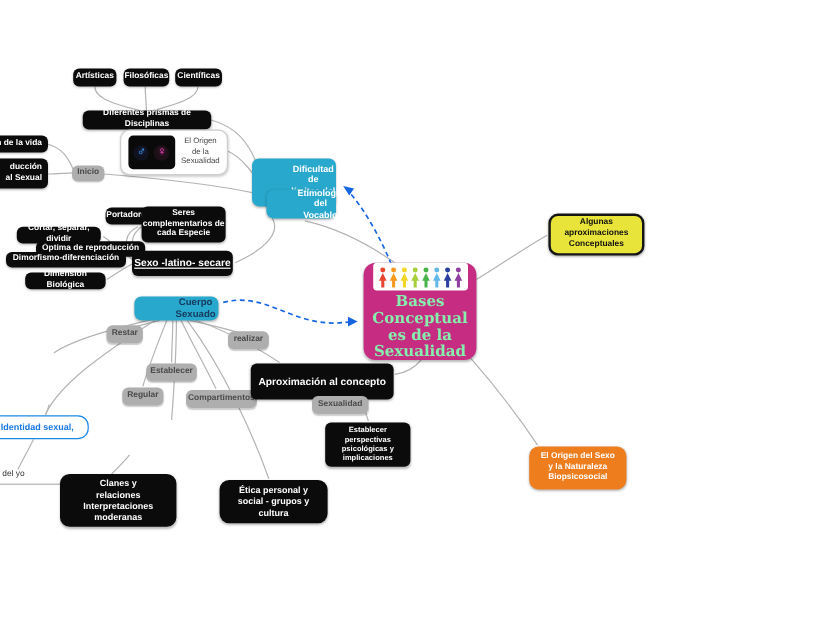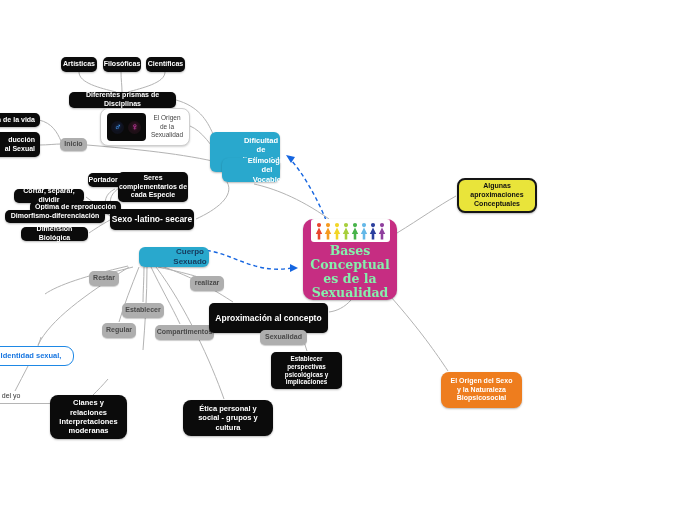--- a/index.html
+++ b/index.html
@@ -114,31 +114,31 @@
 del Vocablo</div>
 
   <div class="node black" style="left:88px;top:173px;width:70px;height:14px;">Portadores Gametos</div>
   <div class="node black" style="left:14px;top:189px;width:70px;height:14px;z-index:3;">Cortar, separar, dividir</div>
   <div class="node black" style="left:30px;top:201px;width:91px;height:13px;z-index:2;">Óptima de reproducción</div>
   <div class="node black" style="left:5px;top:210px;width:100px;height:13px;z-index:3;">Dimorfismo-diferenciación</div>
   <div class="node black" style="left:21px;top:227px;width:67px;height:14px;">Dimensión Biológica</div>
   <div class="node black" style="left:118px;top:172px;width:70px;height:30px;">Seres
 complementarios de
 cada Especie</div>
-  <div class="node black" style="left:110px;top:209px;width:84px;height:21px;font-size:8.5px;">Sexo -latino- secare</div>
+  <div class="node black" style="left:110px;top:209px;width:84px;height:21px;font-size:8.5px;text-decoration:underline;">Sexo -latino- secare</div>
 
-  <div class="node cyan cuerpo" style="left:112px;top:247px;width:70px;height:20px;margin-left:27px;">Cuerpo Sexuado</div>
+  <div class="node cyan cuerpo" style="left:112px;top:247px;width:70px;height:20px;">Cuerpo Sexuado</div>
   <div class="node gray" style="left:89px;top:271px;width:30px;height:15px;">Restar</div>
   <div class="node gray" style="left:190px;top:276px;width:34px;height:15px;">realizar</div>
   <div class="node gray" style="left:122px;top:303px;width:42px;height:15px;">Establecer</div>
   <div class="node gray" style="left:102px;top:323px;width:34px;height:15px;">Regular</div>
   <div class="node gray" style="left:155px;top:325px;width:59px;height:15px;">Compartimentos</div>
   <div class="node blueline" style="left:-12px;top:346px;width:86px;height:20px;">Identidad sexual,</div>
   <div class="node plain" style="left:-6px;top:391px;width:90px;height:13px;z-index:2;">a del yo</div>
-  <div class="node black big-black" style="left:50px;top:395px;width:77px;height:44px;text-align:center;">Clanes y
+  <div class="node black big-black" style="left:50px;top:395px;width:97px;height:44px;text-align:center;">Clanes y
 relaciones
 Interpretaciones
 moderanas</div>
   <div class="node black big-black" style="left:183px;top:400px;width:90px;height:36px;">Ética personal y
 social - grupos y
 cultura</div>
 
   <div class="node black" style="left:209px;top:303px;width:119px;height:30px;font-size:8.5px;">Aproximación al concepto</div>
   <div class="node gray" style="left:260px;top:330px;width:47px;height:15px;">Sexualidad</div>
   <div class="node black tiny" style="left:271px;top:352px;width:71px;height:37px;">Establecer

